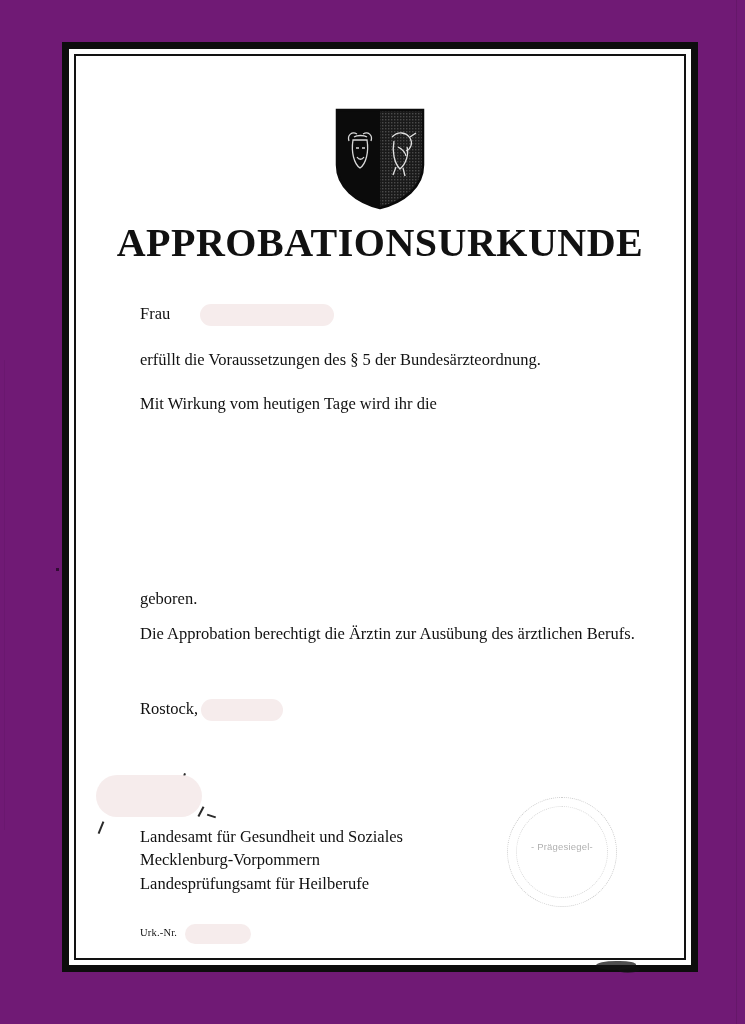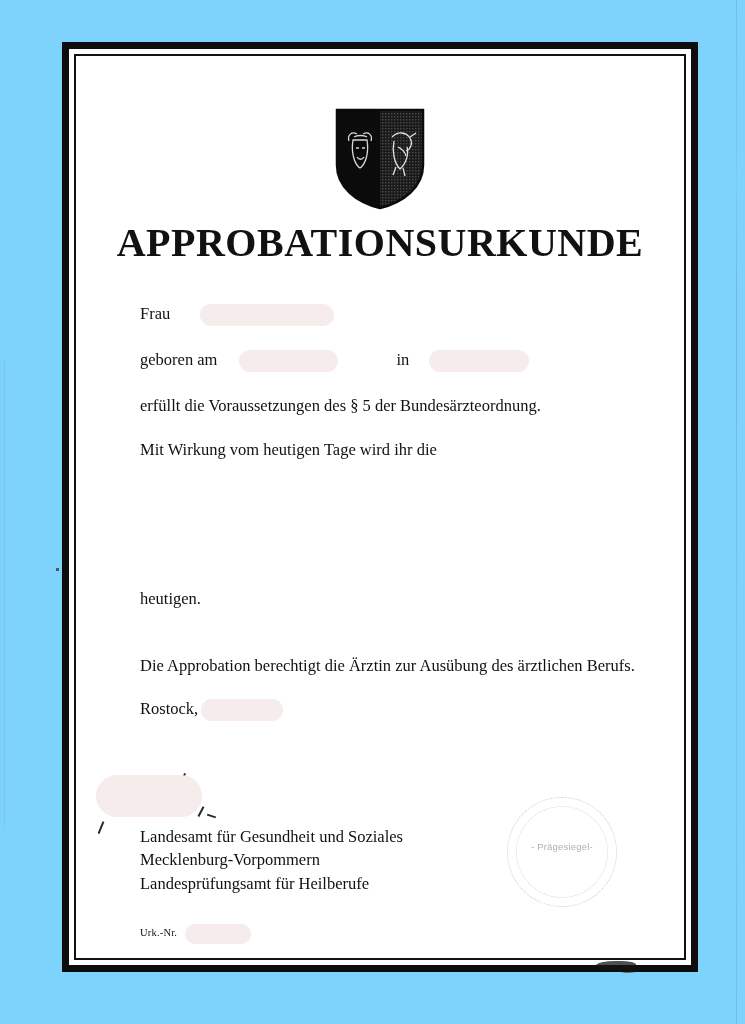--- a/index.html
+++ b/index.html
@@ -14,21 +14,21 @@
     position: relative;
     overflow: hidden;
     font-family: "Liberation Serif", "DejaVu Serif", serif;
     color: #111111;
   }
 
   
   .scan-page {
     position: absolute;
     inset: 0;
-    background: #7dd3fc;
+    background: #701a75;
   }
   .scan-line-right {
     position: absolute;
     top: 0;
     right: 8px;
     width: 1px;
     height: 1024px;
     background: linear-gradient(to bottom,
       rgba(0,0,0,0.10) 0%,
       rgba(0,0,0,0.04) 18%,
@@ -124,21 +124,21 @@
     letter-spacing: 0.3px;
   }
 
   .lower-block {
     position: absolute;
     left: 71px;
     width: 520px;
     font-size: 16.5px;
   }
   .line-erteilt { top: 540px; }
-  .line-berechtigt { top: 607px; white-space: nowrap; }
+  .line-berechtigt { top: 575px; white-space: nowrap; }
   .line-rostock { top: 650px; }
   .line-auftrag { top: 698px; }
 
   .authority-block {
     position: absolute;
     left: 71px;
     top: 776px;
     font-size: 16.5px;
     line-height: 1.42;
   }
@@ -282,32 +282,29 @@
       </div>
 
       <div class="doc-title">APPROBATIONSURKUNDE</div>
 
       <div class="body-block">
 
         <div class="text-line">
           <span>Frau</span><span class="redaction rd-name">redacted</span>
         </div>
 
-        <div class="text-line">
-          <span>geboren am</span><span class="redaction rd-birthdate">redacted</span><span style="margin-left:58px;">in</span><span class="redaction rd-birthplace">redacted</span>
-        </div>
 
         <div class="text-line">erfüllt die Voraussetzungen des § 5 der Bundesärzteordnung.</div>
 
         <div class="text-line">Mit Wirkung vom heutigen Tage wird ihr die</div>
 
       </div>
 
 
-      <div class="lower-block line-erteilt">heutigen.</div>
+      <div class="lower-block line-erteilt">geboren.</div>
 
       <div class="lower-block line-berechtigt">Die Approbation berechtigt die Ärztin zur Ausübung des ärztlichen Berufs.</div>
 
       <div class="lower-block line-rostock">
         <span>Rostock,</span><span class="redaction rd-date">redacted</span>
       </div>
 
 
       <div class="ink-stroke" style="left:113px; top:724px; width:1.6px; height:12px; transform:rotate(20deg);"></div>
       <div class="ink-stroke" style="left:131px; top:757px; width:1.6px; height:11px; transform:rotate(28deg);"></div>

